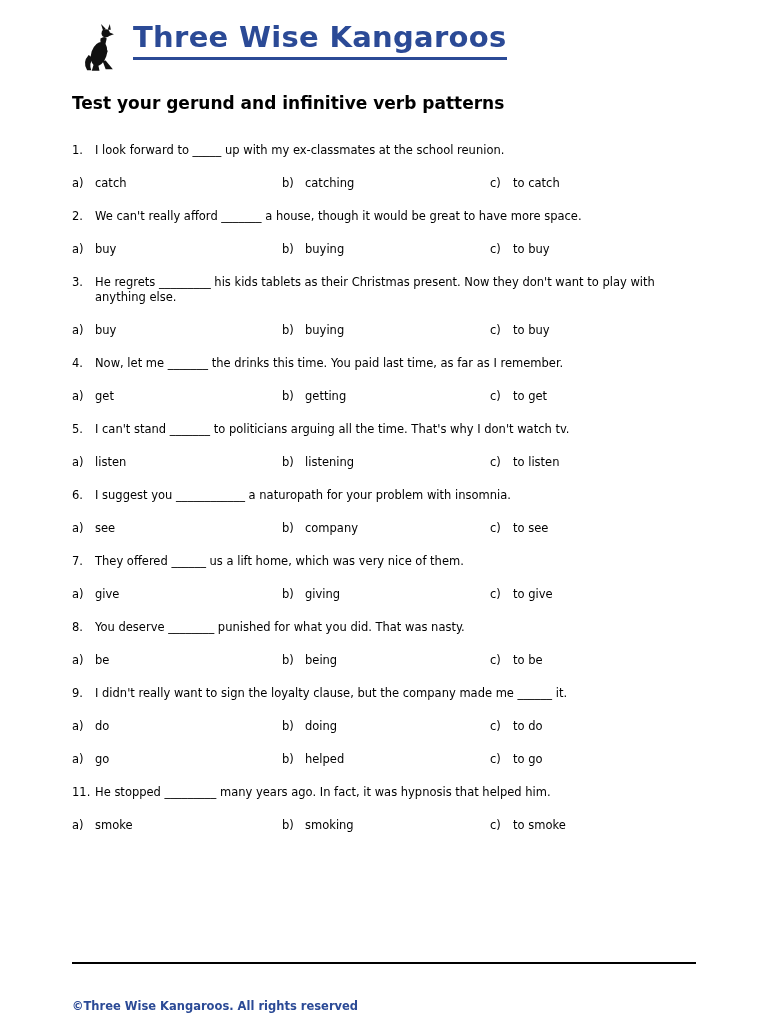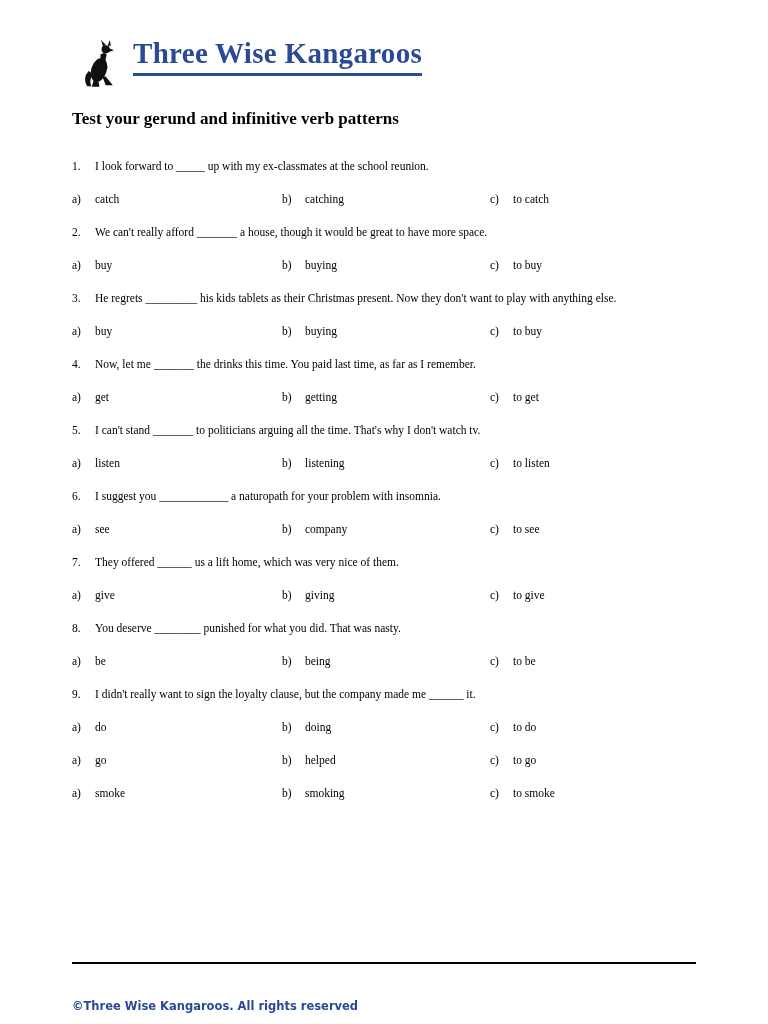--- a/index.html
+++ b/index.html
@@ -5,21 +5,21 @@
   * { margin: 0; padding: 0; box-sizing: border-box; }
   html, body { background: #ffffff; }
   body {
     width: 768px;
     height: 1024px;
     position: relative;
     font-family: "DejaVu Sans", "Liberation Sans", sans-serif;
     color: #000000;
     overflow: hidden;
   }
-  .page { padding: 38px 72px 0 72px; font-family: Liberation Serif, serif; }
+  .page { padding: 22px 72px 0 72px; }
 
   
   .brand-row {
     display: flex;
     align-items: flex-start;
     gap: 15px;
     margin-left: 10px;
   }
   .logo-wrap { width: 36px; padding-top: 2px; flex: none; }
   .brand-link {
@@ -319,20 +319,24 @@
         <span class="opt-text">helped</span>
       </span>
       <span class="opt opt-c">
         <span class="opt-label">c)</span>
         <span class="opt-text">to go</span>
       </span>
     </div>
   </div>
 
   <div class="question">
+    <div class="q-row">
+      <span class="q-num">11.</span>
+      <span class="q-text">He stopped _________ many years ago. In fact, it was hypnosis that helped him.</span>
+    </div>
     <div class="opt-row">
       <span class="opt opt-a">
         <span class="opt-label">a)</span>
         <span class="opt-text">smoke</span>
       </span>
       <span class="opt opt-b">
         <span class="opt-label">b)</span>
         <span class="opt-text">smoking</span>
       </span>
       <span class="opt opt-c">

